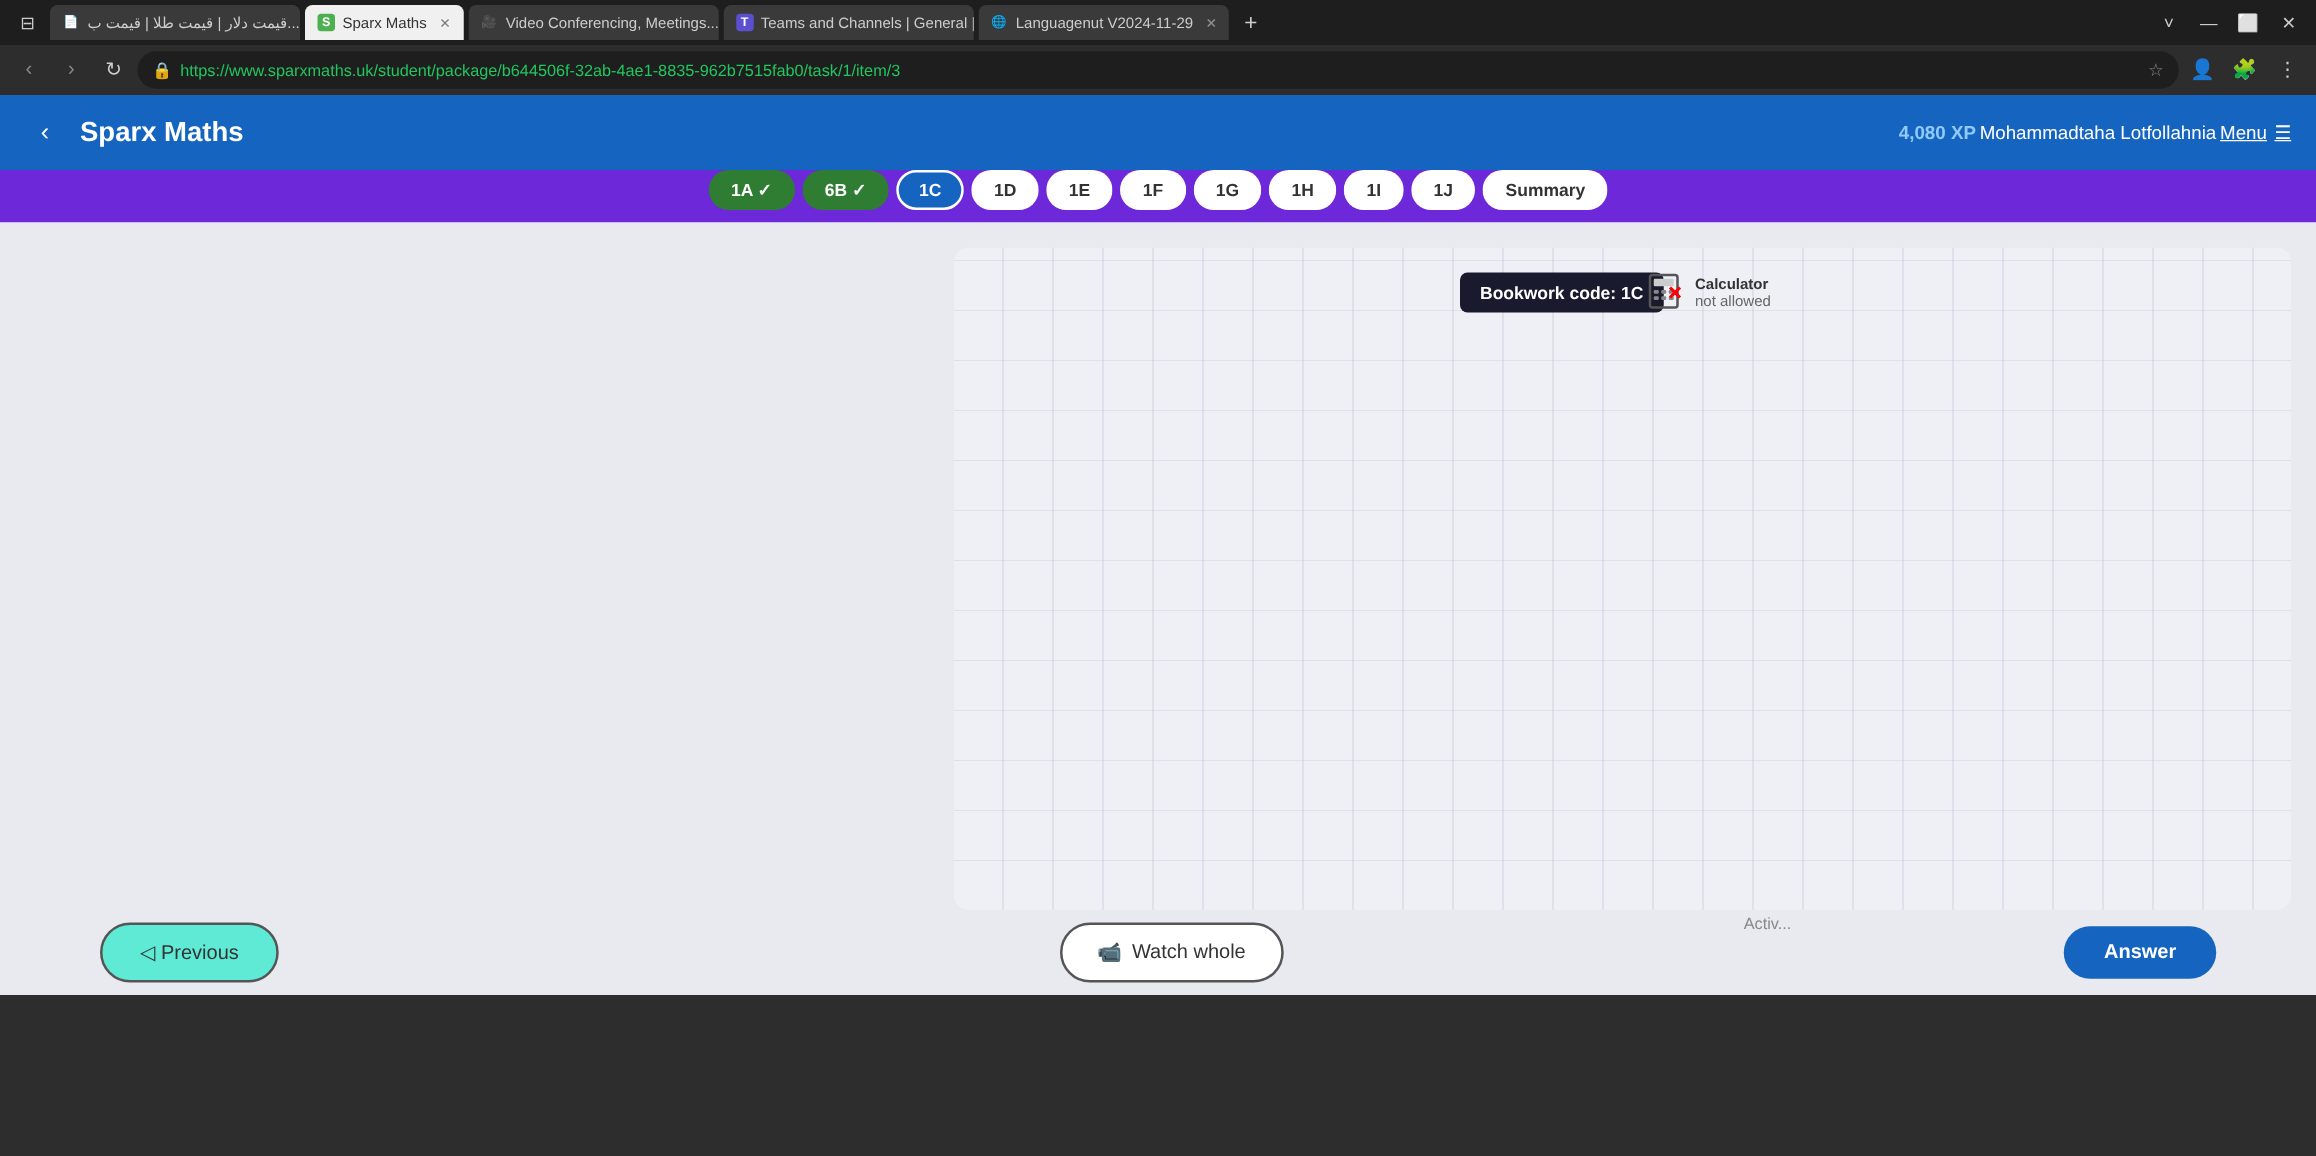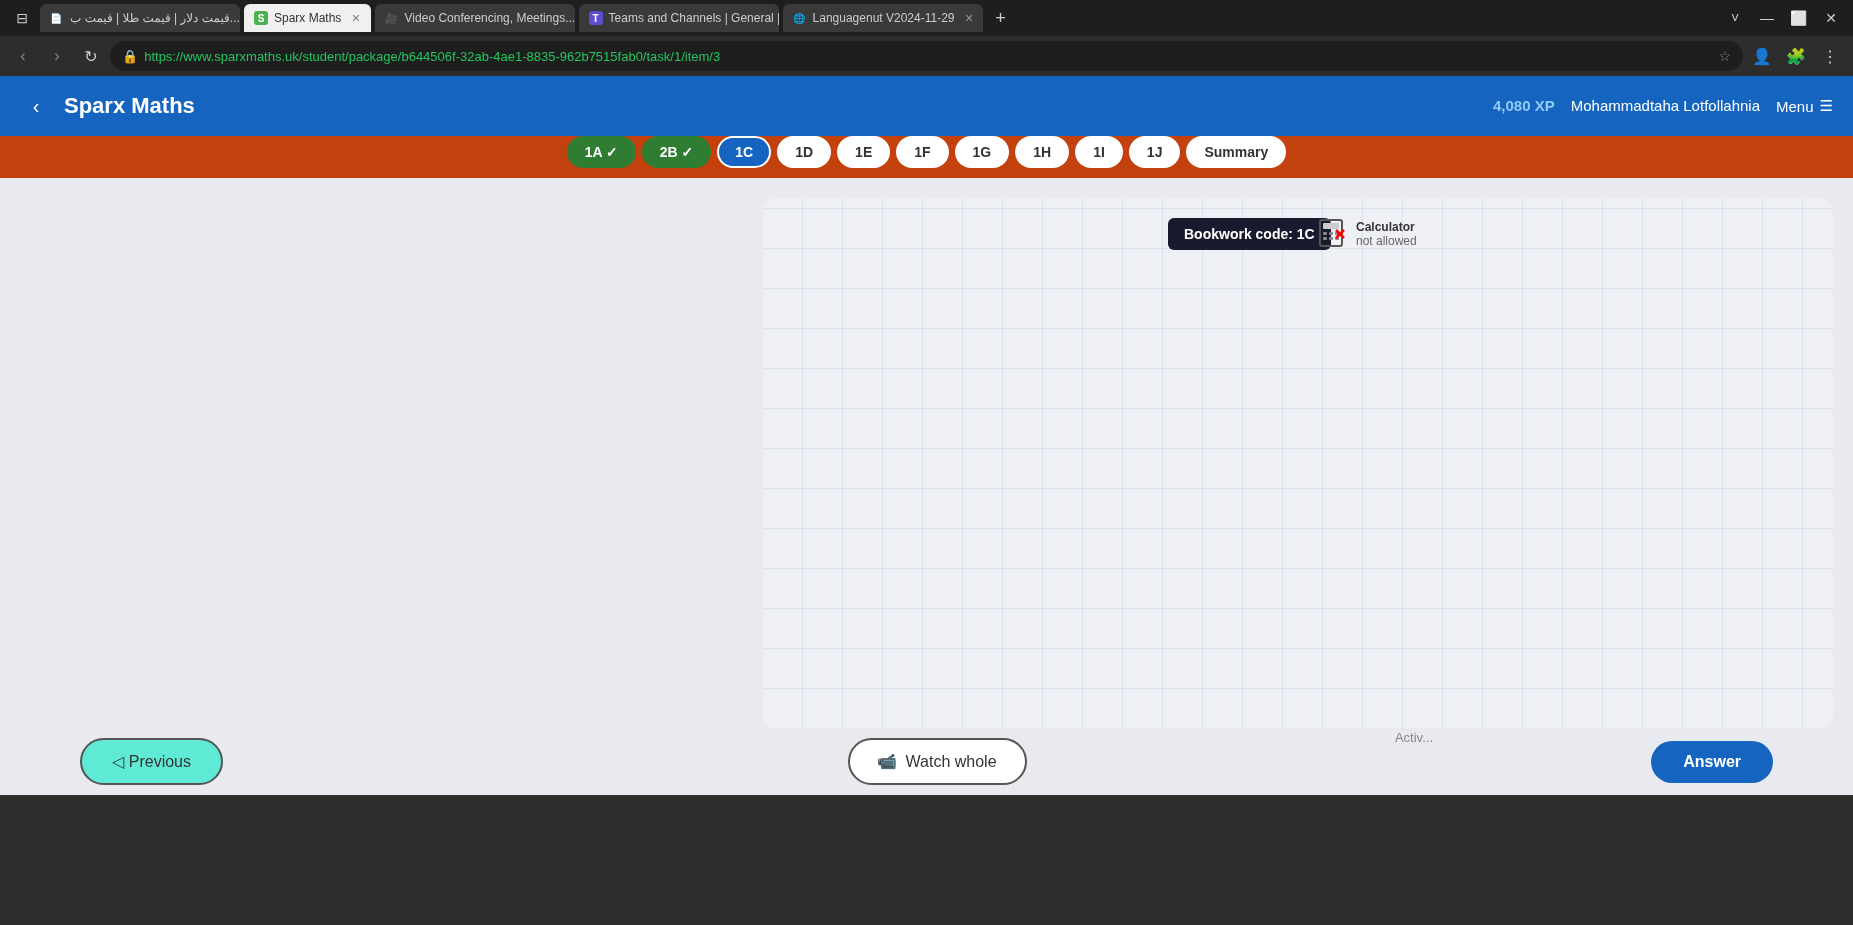--- a/index.html
+++ b/index.html
@@ -173,41 +173,43 @@
     .sparx-title {
       font-size: 22px;
       font-weight: bold;
       margin-left: 12px;
       color: white;
     }
 
     .sparx-header-right {
       margin-left: auto;
       display: flex;
-      gap: 16px;
+      align-items: center;
+      gap: 3px;
       font-size: 15px;
       color: white;
     }
 
     .xp-badge {
       font-weight: bold;
       color: #90caf9;
     }
 
     .menu-btn {
       display: flex;
       align-items: center;
       gap: 6px;
       cursor: pointer;
       font-size: 15px;
+      text-decoration: underline;
     }
 
     
     .tab-nav {
-      background: #c2410c;
+      background: #6d28d9;
       padding: 0 0 10px 0;
       display: flex;
       justify-content: center;
       gap: 6px;
     }
 
     .tab-nav-item {
       padding: 6px 16px;
       border-radius: 20px;
       font-size: 14px;
@@ -580,21 +582,21 @@
             <span>☰</span>
           </div>
         </div>
       </div>
 
       <div class="tab-nav">
         <div class="tab-nav-item completed">
           <span>1A ✓</span>
         </div>
         <div class="tab-nav-item completed">
-          <span>2B ✓</span>
+          <span>6B ✓</span>
         </div>
         <div class="tab-nav-item active">
           <span>1C</span>
         </div>
         <div class="tab-nav-item inactive">
           <span>1D</span>
         </div>
         <div class="tab-nav-item inactive">
           <span>1E</span>
         </div>

